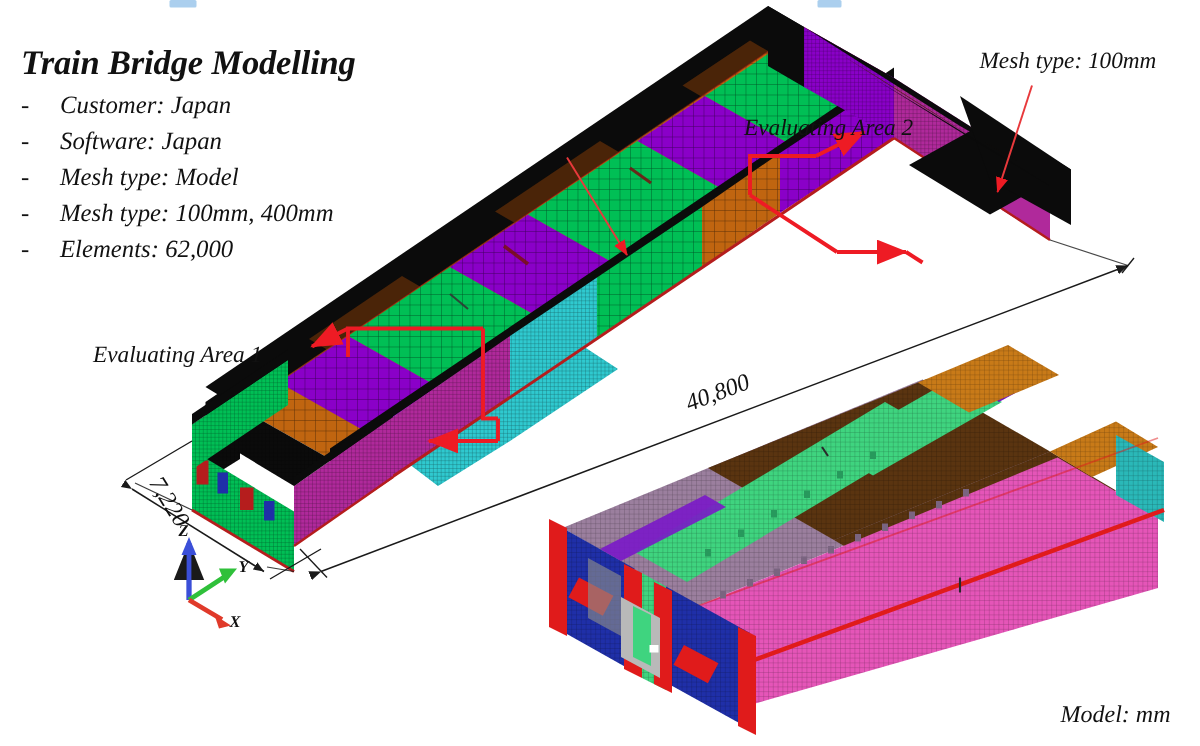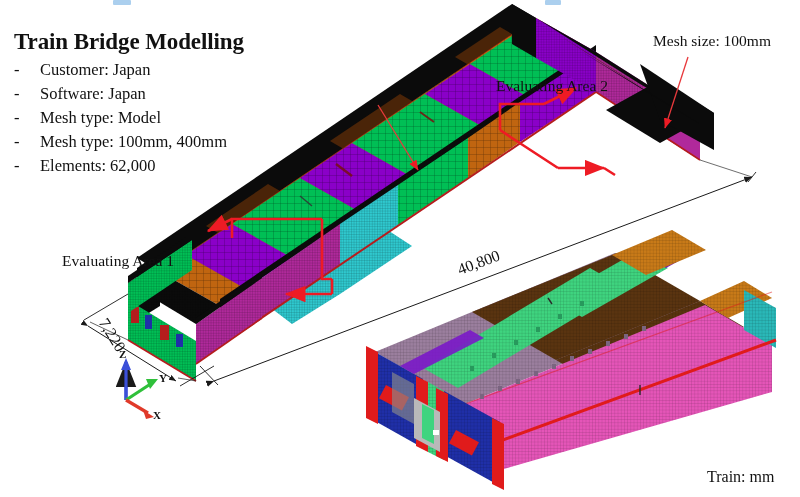--- a/index.html
+++ b/index.html
@@ -5,21 +5,21 @@
 <style>
   html,body{margin:0;padding:0;}
   body{
     width:800px;height:497px;
     background:#ffffff;
     font-family:"Liberation Serif", serif;
     color:#111111;
     overflow:hidden;
     position:relative;
   }
-  .stage{position:absolute;left:0;top:0;width:800px;height:497px;}
+  .stage{position:absolute;left:0;top:0;width:800px;height:497px;font-style:italic;}
 
   
   .top-residue{position:absolute;top:0;left:0;width:800px;height:10px;pointer-events:none;}
   .tr-mark{position:absolute;top:0;height:5px;background:#8fbfe8;opacity:.75;border-radius:1px;}
 
   
   .title{
     position:absolute;left:14px;top:29px;
     font-size:23px;font-weight:bold;letter-spacing:-.1px;
     white-space:nowrap;
@@ -379,30 +379,30 @@
       <span class="b-dash">-</span>
       <span class="b-text">Mesh type: 100mm, 400mm</span>
     </div>
     <div class="b-row">
       <span class="b-dash">-</span>
       <span class="b-text">Elements: 62,000</span>
     </div>
   </div>
 
 
-  <div class="ann" style="left:653px;top:32px;">Mesh size: 100mm</div>
+  <div class="ann" style="left:653px;top:32px;">Mesh type: 100mm</div>
 
   <div class="ann" style="left:496px;top:77px;">Evaluating Area 2</div>
 
-  <div class="ann" style="left:62px;top:228px;margin-top:24px;">Evaluating Area 1</div>
+  <div class="ann" style="left:62px;top:228px;">Evaluating Area 1</div>
 
   <div class="ann dim" style="left:455px;top:262px;transform:rotate(-20.5deg);transform-origin:0 0;">40,800</div>
 
   <div class="ann dim" style="left:110px;top:315px;transform:rotate(58deg);transform-origin:0 0;">7,220</div>
 
 
-  <div class="unit" style="left:707px;top:468px;">Train: mm</div>
+  <div class="unit" style="left:707px;top:468px;">Model: mm</div>
 
   <div style="position:absolute;left:119px;top:348px;font-size:11px;font-weight:bold;">Z</div>
   <div style="position:absolute;left:159px;top:372px;font-size:11px;font-weight:bold;">Y</div>
   <div style="position:absolute;left:153px;top:409px;font-size:11px;font-weight:bold;">X</div>
 
 </div>
 
 </body></html>

